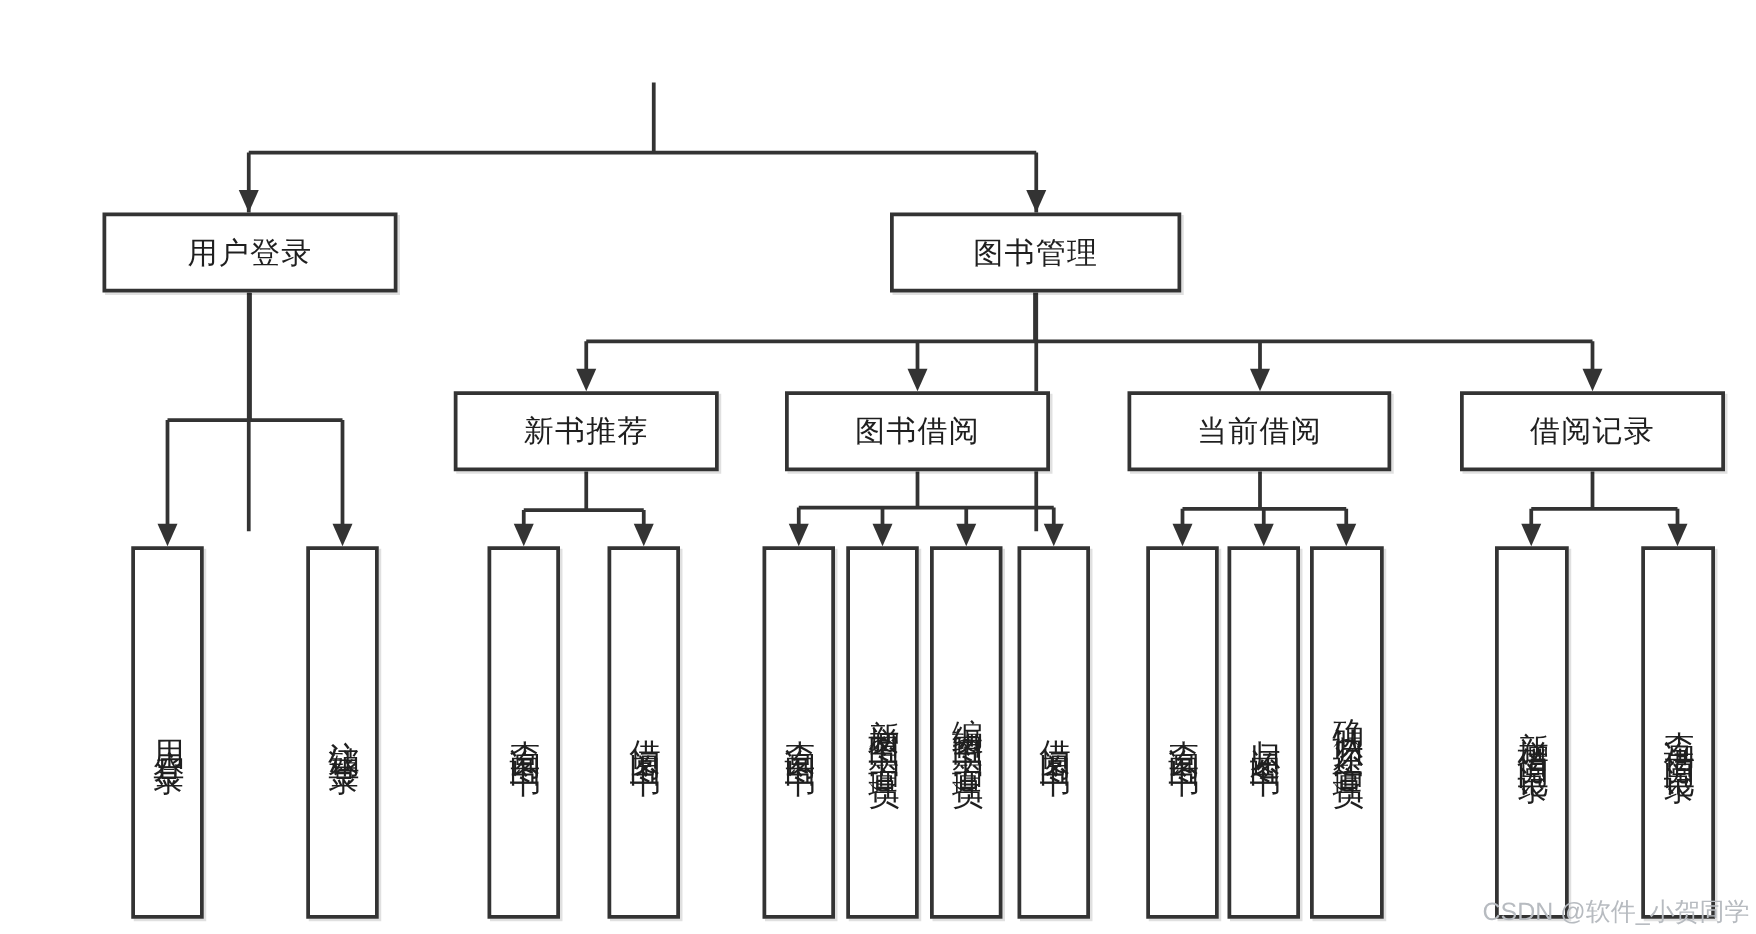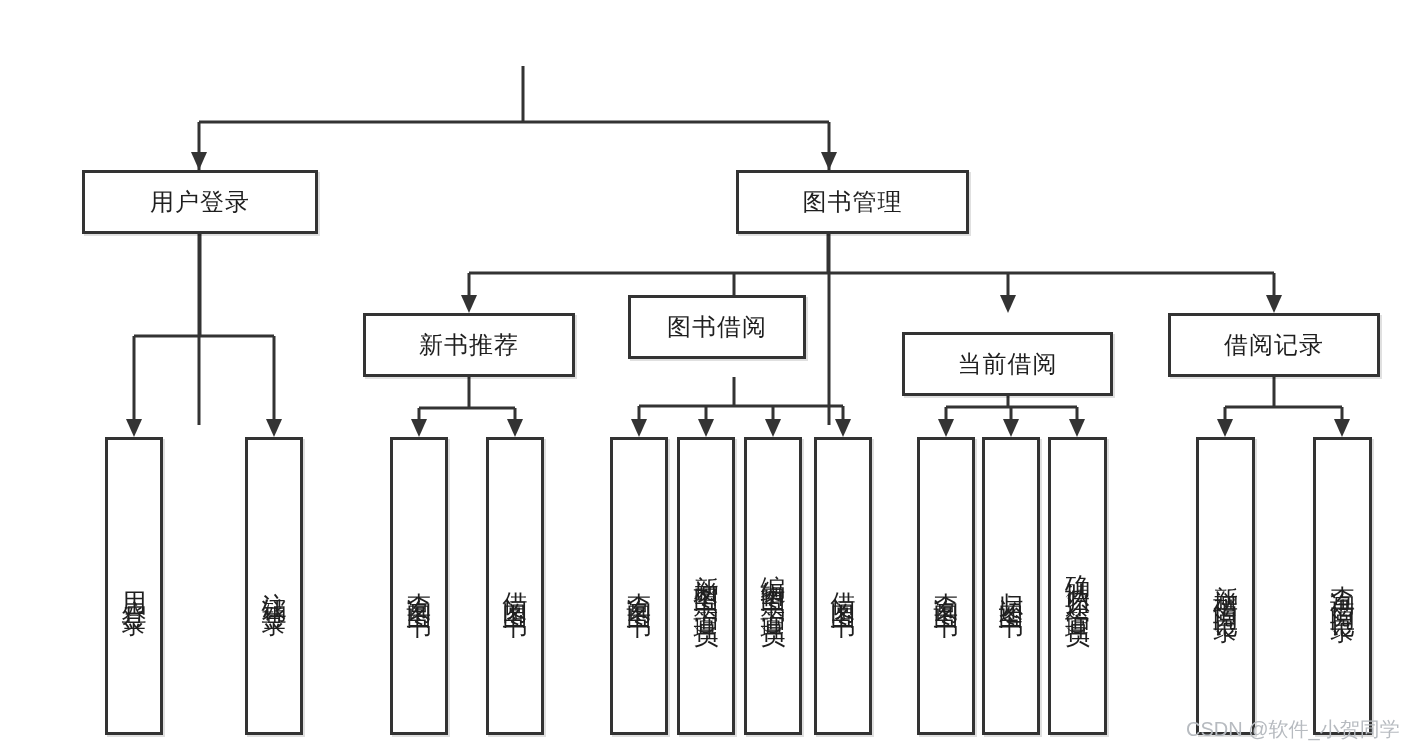--- a/index.html
+++ b/index.html
@@ -77,25 +77,25 @@
       <polygon class="arrowhead" points="938,419 954,419 946,437"></polygon>
       <polygon class="arrowhead" points="1003,419 1019,419 1011,437"></polygon>
       <polygon class="arrowhead" points="1069,419 1085,419 1077,437"></polygon>
       <polygon class="arrowhead" points="1217,419 1233,419 1225,437"></polygon>
       <polygon class="arrowhead" points="1334,419 1350,419 1342,437"></polygon>
     </g>
   </svg>
 
 
   <div class="box h-label" style="left:82px; top:170px; width:236px; height:64px;">用户登录</div>
-  <div class="box h-label" style="left:712px; top:170px; width:233px; height:64px;margin-left:24px;">图书管理</div>
+  <div class="box h-label" style="left:712px; top:170px; width:233px; height:64px;">图书管理</div>
 
   <div class="box h-label" style="left:363px; top:313px; width:212px; height:64px;">新书推荐</div>
-  <div class="box h-label" style="left:628px; top:295px; width:178px; height:64px;">图书借阅</div>
-  <div class="box h-label" style="left:902px; top:313px; width:211px; height:64px;margin-top:19px;">当前借阅</div>
+  <div class="box h-label" style="left:628px; top:313px; width:212px; height:64px;">图书借阅</div>
+  <div class="box h-label" style="left:902px; top:313px; width:211px; height:64px;">当前借阅</div>
   <div class="box h-label" style="left:1168px; top:313px; width:212px; height:64px;text-align:right;">借阅记录</div>
 
   <div class="box leaf" style="left:105px; top:437px; width:58px; height:298px;">用户登录</div>
   <div class="box leaf" style="left:245px; top:437px; width:58px; height:298px;">注销登录</div>
 
   <div class="box leaf" style="left:390px; top:437px; width:58px; height:298px;">查询图书</div>
   <div class="box leaf" style="left:486px; top:437px; width:58px; height:298px;">借阅图书</div>
 
   <div class="box leaf" style="left:610px; top:437px; width:58px; height:298px;">查询图书</div>
   <div class="box leaf" style="left:677px; top:437px; width:58px; height:298px;">新增图书（管理员）</div>

